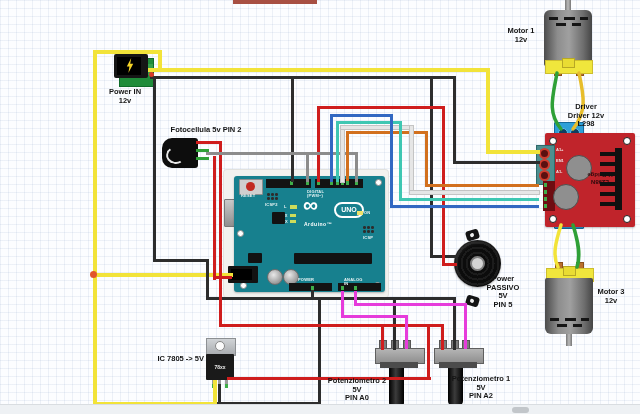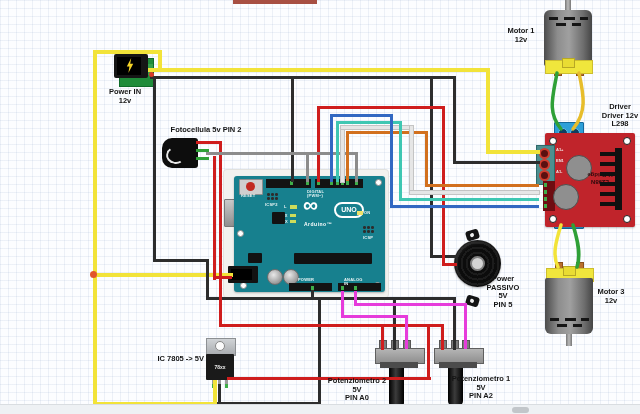--- a/index.html
+++ b/index.html
@@ -391,21 +391,21 @@
     <div>Power IN</div>
       <div>12v</div>
   </div>
   <div class="lbl" style="left:206px;top:126px;">
     <div>Fotocellula 5v PIN 2</div>
   </div>
   <div class="lbl" style="left:521px;top:27px;">
     <div>Motor 1</div>
       <div>12v</div>
   </div>
-  <div class="lbl" style="left:620px;top:103px;">
+  <div class="lbl" style="left:586px;top:103px;">
     <div>Driver</div>
       <div>Driver 12v</div>
       <div>L298</div>
   </div>
   <div class="lbl" style="left:611px;top:288px;">
     <div>Motor 3</div>
       <div>12v</div>
   </div>
   <div class="lbl" style="left:503px;top:275px;">
     <div>Power</div>

